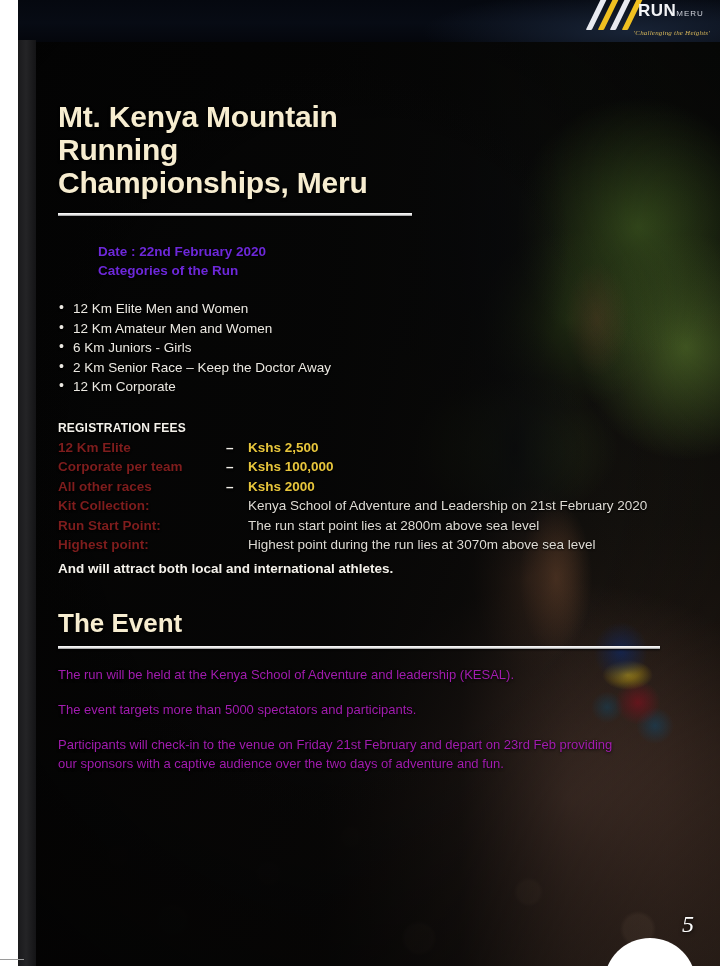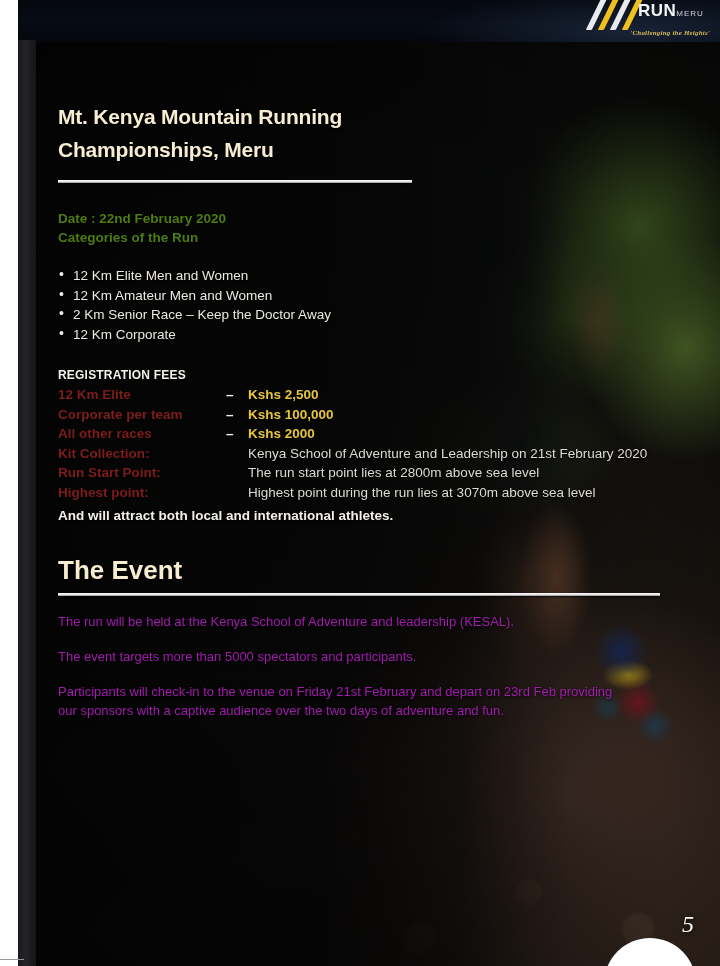--- a/index.html
+++ b/index.html
@@ -91,21 +91,21 @@
     font-weight:bold; font-size:17px; letter-spacing:.5px;
     color:#f3f4f6; line-height:18px;
   }
   .logo-meru {
     font-family:"Liberation Sans", sans-serif;
     font-weight:normal; font-size:8px; letter-spacing:1px;
     color:#cfd2da;
   }
   .logo-tag {
     font-family:"Liberation Serif", serif;
-    font-style:italic; font-weight:bold;
+    font-style:italic; font-weight:normal;
     font-size:7px; letter-spacing:.2px;
     color:#d9b85a;
     margin-top:1px; margin-right:2px;
   }
 
   
   .page-body {
     position:absolute; left:36px; top:42px;
     width:684px; height:924px;
     overflow:hidden;
@@ -190,41 +190,42 @@
   .content {
     position:absolute; left:58px; top:100px;
     width:600px;
     z-index:25;
     color:#e9e6df;
   }
 
   .title {
     font-family:"Liberation Sans", sans-serif;
     font-weight:bold;
-    font-size:21px;
+    font-size:30px;
     line-height:33px;
     letter-spacing:-.2px;
     color:#f7edd0;
     text-shadow:0 1px 3px rgba(0,0,0,.9);
     max-width:400px;
   }
   .rule {
     height:3px;
     background:linear-gradient(180deg,#ffffff 0%,#e2e2e2 55%,#8d8d8d 100%);
     box-shadow:0 1px 2px rgba(0,0,0,.8);
   }
   .rule-title { width:354px; margin-top:14px; }
 
   .block-date {
     margin-top:26px;
     font-size:13.5px;
     font-weight:bold;
     line-height:19px;
-    color:#4d7c0f;
+    color:#6d28d9;
     text-shadow:0 1px 2px rgba(0,0,0,.9);
+    margin-left:40px;
   }
 
   ul.cat-list {
     list-style:none;
     margin-top:19px;
   }
   ul.cat-list li {
     position:relative;
     padding-left:15px;
     font-size:13.5px;
@@ -349,20 +350,21 @@
     <div class="rule rule-title"></div>
 
     <div class="block-date">
       <div>Date : 22nd February 2020</div>
       <div>Categories of the Run</div>
     </div>
 
     <ul class="cat-list">
       <li>12 Km Elite Men and Women</li>
       <li>12 Km Amateur Men and Women</li>
+      <li>6 Km Juniors - Girls</li>
       <li>2 Km Senior Race – Keep the Doctor Away</li>
       <li>12 Km Corporate</li>
     </ul>
 
     <div class="fees-head">REGISTRATION FEES</div>
 
     <table class="fees">
       <tbody>
         <tr>
           <td class="f-label">12 Km Elite</td>

